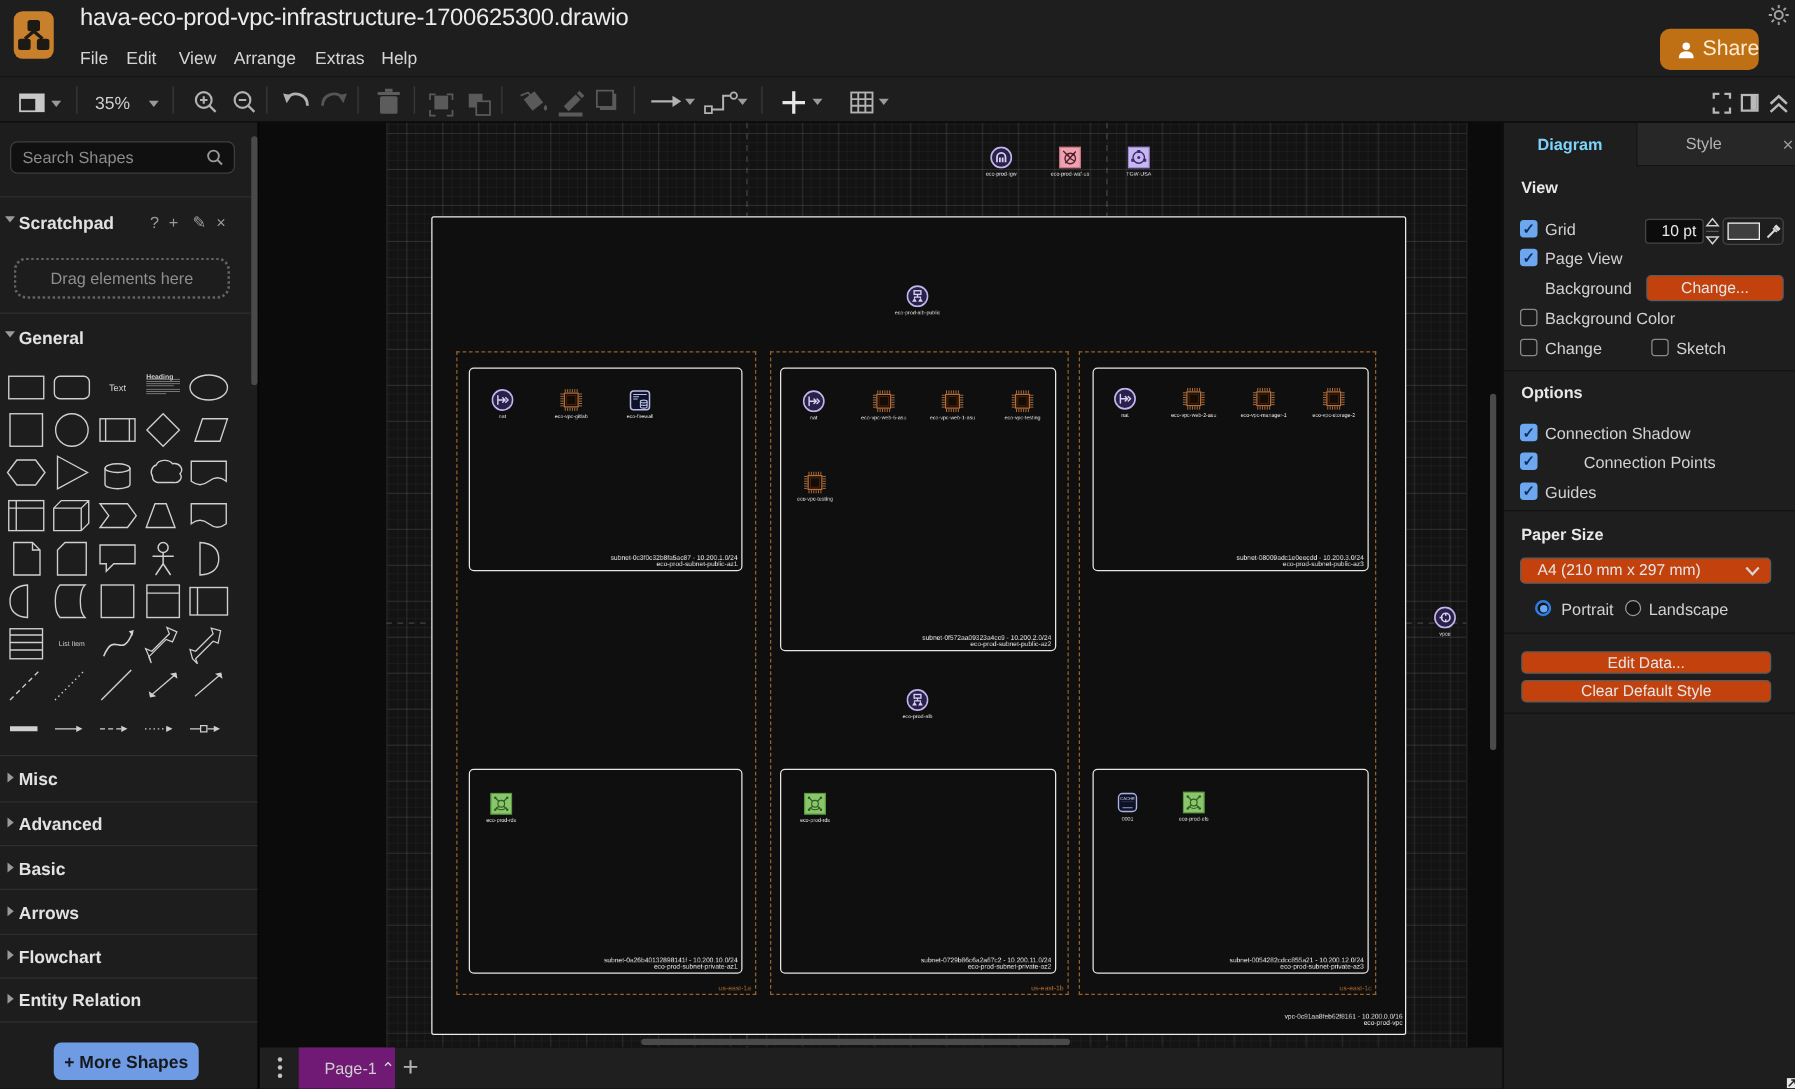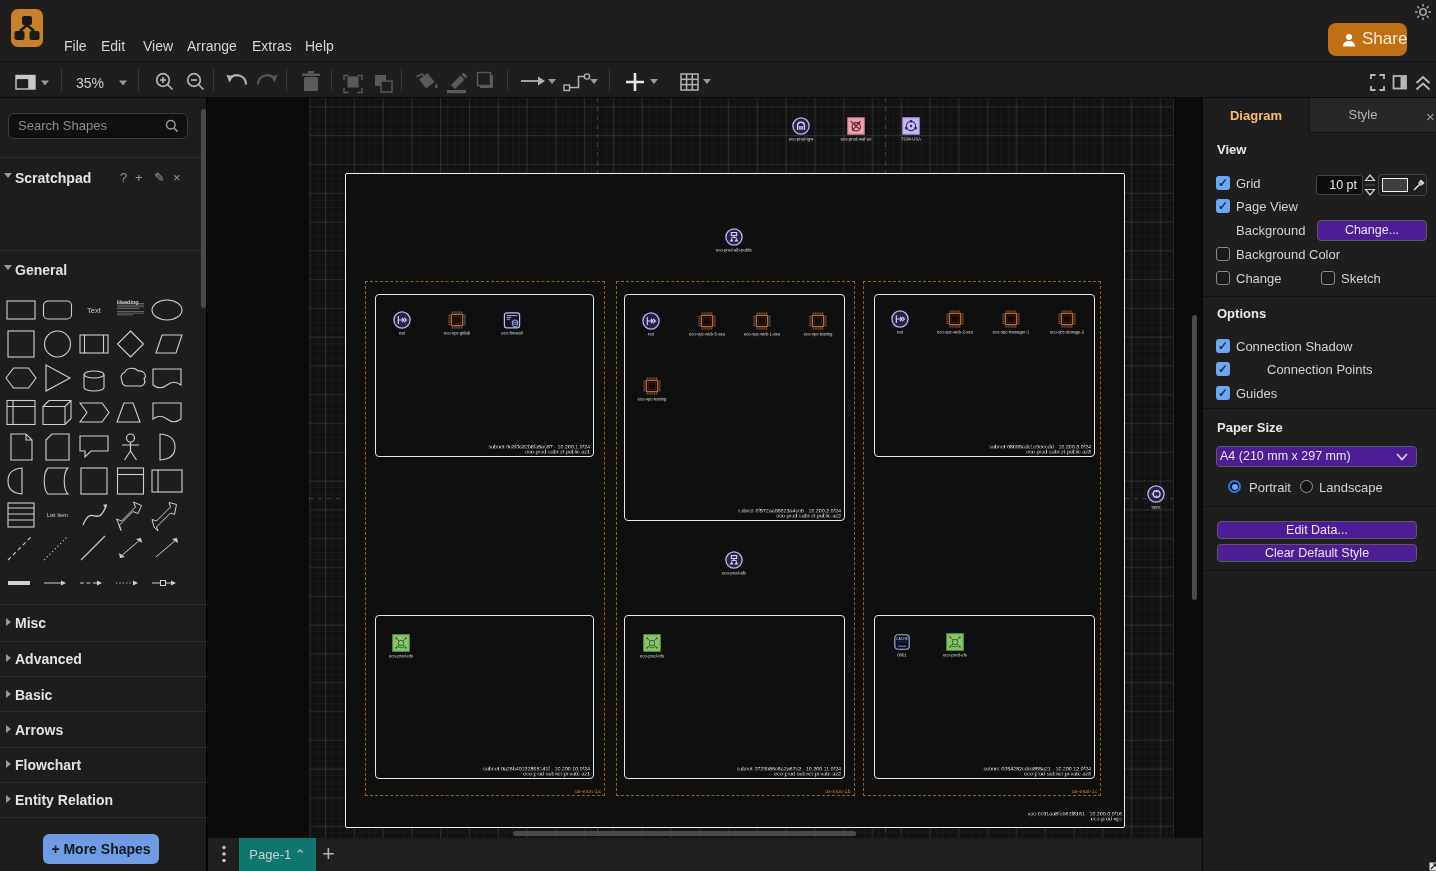--- a/index.html
+++ b/index.html
@@ -50,45 +50,46 @@
   .subnet { position:absolute; border:1px solid #e9e7e3; border-radius:4px; }
   .slabel { position:absolute; right:3px; bottom:2px; text-align:right; color:#e8e8e8; font-size:9.5px; line-height:8.5px; transform:scale(0.56); transform-origin:right bottom; width:400px; will-change:transform; }
   .azlabel { position:absolute; right:3px; bottom:1px; color:#b26c2e; font-size:9.5px; transform:scale(0.58); transform-origin:right bottom; will-change:transform; }
   .icon { position:absolute; width:18px; height:18px; }
   .ilabel { position:absolute; width:160px; text-align:center; color:#e0e0e0; font-size:8.5px; line-height:9px; transform:scale(0.5); transform-origin:center top; will-change:transform; }
   #v-scroll { position:absolute; left:984px; top:217px; width:5px; height:285px; background:#4a4a4a; border-radius:2.5px; }
   #h-scroll { position:absolute; left:305px; top:733px; width:343px; height:5px; background:#4a4a4a; border-radius:2.5px; }
 
   
   #bottombar { position:absolute; left:208px; top:838px; width:994px; height:33px; background:#1f1f1f; }
-  #pagetab { position:absolute; left:31px; top:0; width:77px; height:33px; background:#0f766e; color:#cfcfcf; font-size:13px; line-height:33px; text-align:center; }
+  #pagetab { position:absolute; left:31px; top:0; width:77px; height:33px; background:#701a75; color:#cfcfcf; font-size:13px; line-height:33px; text-align:right; }
 
   
   #rpanel { position:absolute; left:1202px; top:98px; width:234px; height:773px; background:#1e1e1e; border-left:1px solid #0a0a0a; }
   #tabbar { position:absolute; left:0; top:0; width:234px; height:35px; }
   #tab-style { position:absolute; left:106px; top:0; width:128px; height:35px; background:#272727; border-bottom:1px solid #141414; border-left:1px solid #141414; }
   .phead { position:absolute; left:14px; font-size:13px; font-weight:bold; color:#e8e8e8; }
   .plabel { position:absolute; font-size:13px; color:#d2d2d2; }
   .cb { position:absolute; width:14px; height:14px; border-radius:3px; }
   .cb.on { background:#6da7ef; color:#0e2f5c; font-size:12px; text-align:center; line-height:14px; font-weight:bold; }
   .cb.off { background:#1a1a1a; border:1px solid #8a8a8a; }
-  .pbtn { position:absolute; border:1px solid #5c5c5c; border-radius:4px; background:#4c1d95; color:#e6e6e6; font-size:12.5px; text-align:center; }
+  .pbtn { position:absolute; border:1px solid #5c5c5c; border-radius:4px; background:#c2410c; color:#e6e6e6; font-size:12.5px; text-align:center; }
   .psep { position:absolute; left:0; width:234px; height:1px; background:#121212; }
 </style>
 </head>
 <body>
 <div id="app">
 
   <div id="header">
     <div id="logo"><svg width="32" height="38">
       <rect x="11" y="7" width="10" height="9" rx="2" fill="#1d1a16"></rect>
       <rect x="3.5" y="22" width="10" height="9" rx="2" fill="#1d1a16"></rect>
       <rect x="18.5" y="22" width="10" height="9" rx="2" fill="#1d1a16"></rect>
       <path d="M16,16 L9,22 M16,16 L23,22" stroke="#1d1a16" stroke-width="2.6" fill="none"></path>
     </svg></div>
+    <div id="title">hava-eco-prod-vpc-infrastructure-1700625300.drawio</div>
     <div class="menu" style="left:64px;">File</div>
     <div class="menu" style="left:101px;">Edit</div>
     <div class="menu" style="left:143px;">View</div>
     <div class="menu" style="left:187px;">Arrange</div>
     <div class="menu" style="left:252px;">Extras</div>
     <div class="menu" style="left:305px;">Help</div>
     <div id="share">
       <svg width="16" height="16" style="position:absolute; left:13px; top:9px;">
         <circle cx="8" cy="5" r="3" fill="#fff"></circle>
         <path d="M2,14.5 q0,-5.5 6,-5.5 q6,0 6,5.5 z" fill="#fff"></path>
@@ -205,20 +206,21 @@
     </div>
     <div class="side-sep" style="top:59px;"></div>
     <div class="tri-d" style="top:75px;"></div>
     <div class="sechead" style="top:72px;">Scratchpad</div>
     <div id="scratch-icons">
         <span style="position:absolute; left:2px;">?</span>
         <span style="position:absolute; left:17px;">+</span>
         <span style="position:absolute; left:36px;">✎</span>
         <span style="position:absolute; left:55px;">×</span>
       </div>
+    <div id="dragbox">Drag elements here</div>
     <div class="side-sep" style="top:152px;"></div>
     <div class="tri-d" style="top:167px;"></div>
     <div class="sechead" style="top:164px;">General</div>
     <div id="shapes">
         <svg width="190" height="305" style="position:absolute; left:0; top:199px;" fill="none" stroke="#cfcfcf" stroke-width="1.1">
 
       <rect x="7" y="4" width="28" height="18"></rect>
       <rect x="43.5" y="4" width="28" height="18" rx="4.5"></rect>
       <text x="94" y="15.5" font-size="7.5" fill="#cfcfcf" stroke="none" text-anchor="middle" font-family="Liberation Sans">Text</text>
       <text x="117" y="6.5" font-size="5.5" font-weight="bold" fill="#cfcfcf" stroke="none" font-family="Liberation Sans">Heading</text>
@@ -542,21 +544,21 @@
       <circle cx="3" cy="2.5" r="1.8" fill="#c4c4c4"></circle>
         <circle cx="3" cy="9" r="1.8" fill="#c4c4c4"></circle>
         <circle cx="3" cy="15.5" r="1.8" fill="#c4c4c4"></circle>
     </svg>
     <div id="pagetab">Page-1 ⌃</div>
     <div style="position:absolute; left:114px; top:3px; color:#b4b4b4; font-size:22px; font-weight:300;">+</div>
   </div>
 
   <div id="rpanel">
     <div id="tabbar">
-      <div style="position:absolute; left:0; top:0; width:106px; height:35px; text-align:center; line-height:35px; font-size:13px; font-weight:bold; color:#fdba74;">Diagram</div>
+      <div style="position:absolute; left:0; top:0; width:106px; height:35px; text-align:center; line-height:35px; font-size:13px; font-weight:bold; color:#7dd3fc;">Diagram</div>
       <div id="tab-style">
           <div style="width:106px; text-align:center; line-height:34px; font-size:13px; color:#b4b4b4;">Style</div>
         </div>
       <div style="position:absolute; left:223px; top:10px; color:#9c9c9c; font-size:15px;">×</div>
     </div>
     <div class="phead" style="top:44px;">View</div>
     <div class="cb on" style="left:13px; top:78px;">✓</div>
     <div class="plabel" style="left:33px; top:78px;">Grid</div>
     <div style="position:absolute; left:113px; top:77px; width:47px; height:20px; background:#0c0c0c; border:1px solid #464646; border-radius:3px; color:#eaeaea; font-size:12.5px; line-height:18px; text-align:right; padding-right:5px;">10 pt</div>
     <svg width="12" height="22" style="position:absolute; left:161px; top:76px;">
@@ -583,21 +585,21 @@
     <div class="psep" style="top:198px;"></div>
     <div class="phead" style="top:208px;">Options</div>
     <div class="cb on" style="left:13px; top:241px;">✓</div>
     <div class="plabel" style="left:33px; top:241px;">Connection Shadow</div>
     <div class="cb on" style="left:13px; top:264px;">✓</div>
     <div class="plabel" style="left:33px; top:264px;margin-left:31px;">Connection Points</div>
     <div class="cb on" style="left:13px; top:288px;">✓</div>
     <div class="plabel" style="left:33px; top:288px;">Guides</div>
     <div class="psep" style="top:310px;"></div>
     <div class="phead" style="top:322px;">Paper Size</div>
-    <div class="pbtn" style="left:13px; top:348px; width:201px; height:21px; line-height:19px; text-align:left; padding-left:3px;">A4 (210 mm x 297 mm)
+    <div class="pbtn" style="left:13px; top:348px; width:201px; height:21px; line-height:19px; text-align:left; padding-left:13px;">A4 (210 mm x 297 mm)
       <svg width="12" height="8" style="position:absolute; right:8px; top:6px;">
           <path d="M1,1 L6,6.5 L11,1" stroke="#d6d6d6" stroke-width="1.8" fill="none"></path>
         </svg>
     </div>
     <div style="position:absolute; left:25px; top:382px; width:13px; height:13px; border-radius:50%; border:2px solid #2f7de0; background:#101418;">
       <div style="position:absolute; left:1.5px; top:1.5px; width:6px; height:6px; border-radius:50%; background:#67a7f5;"></div>
     </div>
     <div class="plabel" style="left:46px; top:382px;">Portrait</div>
     <div style="position:absolute; left:97px; top:382px; width:13px; height:13px; border-radius:50%; border:1.5px solid #9a9a9a; background:#141414;"></div>
     <div class="plabel" style="left:116px; top:382px;">Landscape</div>

